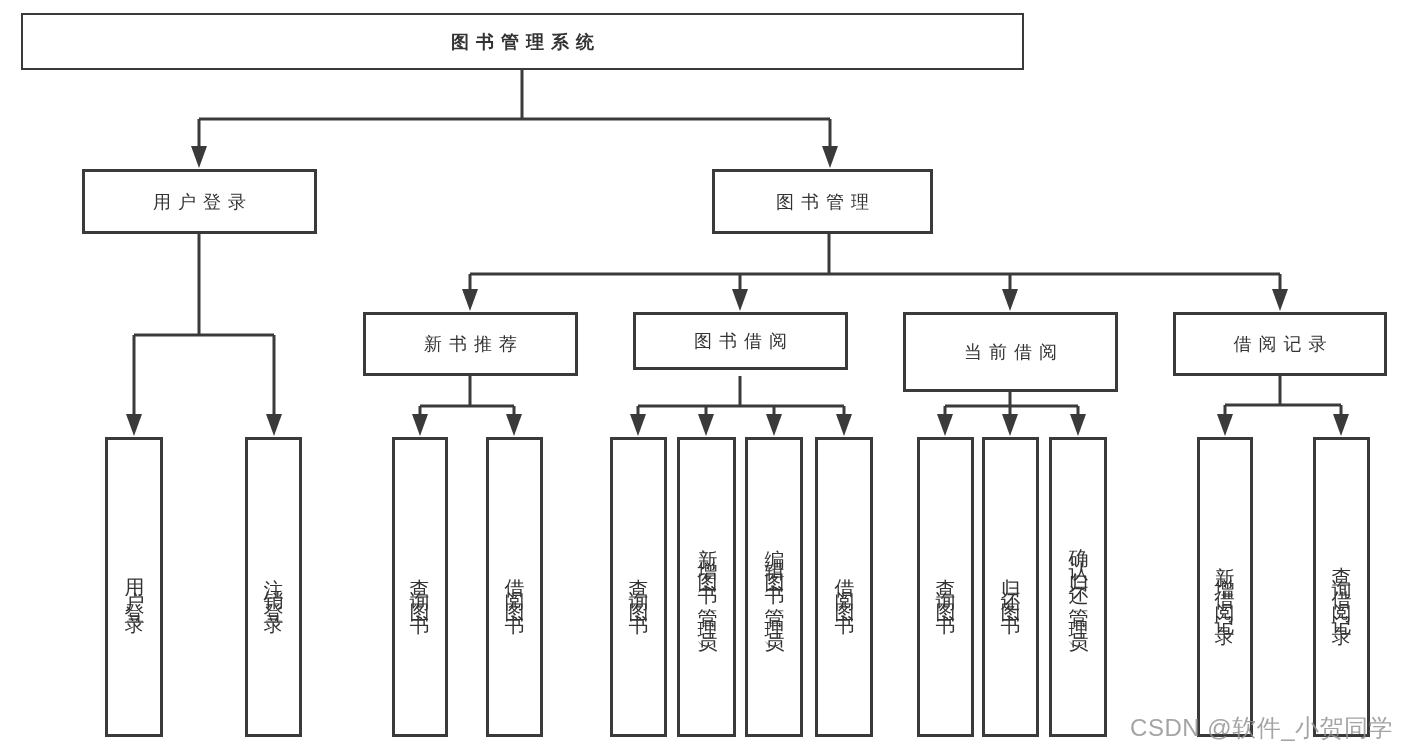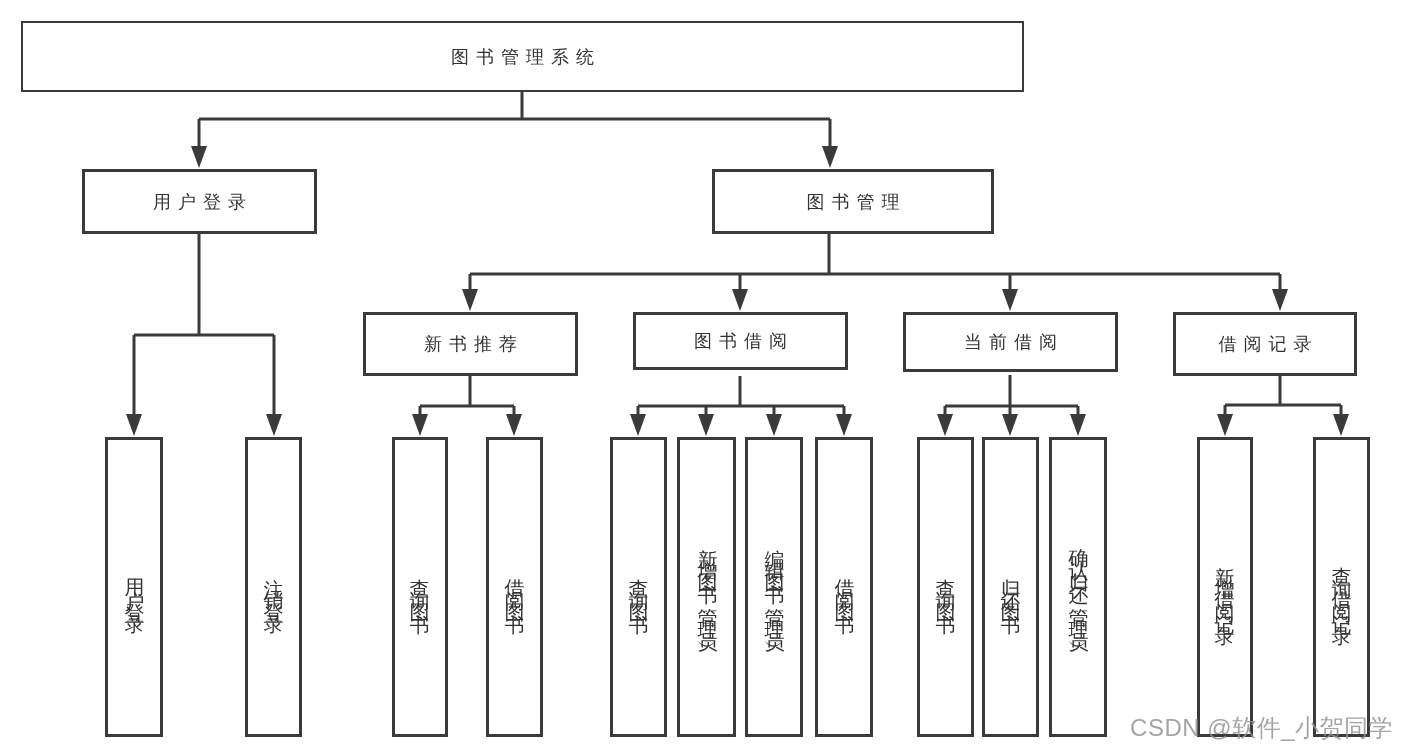--- a/index.html
+++ b/index.html
@@ -100,29 +100,29 @@
     <polygon points="706,436 698,414 714,414"></polygon>
     <polygon points="774,436 766,414 782,414"></polygon>
     <polygon points="844,436 836,414 852,414"></polygon>
     <polygon points="945,436 937,414 953,414"></polygon>
     <polygon points="1010,436 1002,414 1018,414"></polygon>
     <polygon points="1078,436 1070,414 1086,414"></polygon>
     <polygon points="1225,436 1217,414 1233,414"></polygon>
     <polygon points="1341,436 1333,414 1349,414"></polygon>
   </svg>
 
-  <div class="box root" style="left:21px; top:21px; width:1003px; height:71px;">图书管理系统</div>
+  <div class="box root" style="left:21px; top:13px; width:1003px; height:57px;font-weight:bold;">图书管理系统</div>
 
   <div class="box" style="left:82px; top:169px; width:235px; height:65px;">用户登录</div>
-  <div class="box" style="left:712px; top:169px; width:282px; height:65px;">图书管理</div>
+  <div class="box" style="left:712px; top:169px; width:221px; height:65px;">图书管理</div>
 
   <div class="box" style="left:363px; top:312px; width:215px; height:64px;">新书推荐</div>
   <div class="box" style="left:633px; top:312px; width:215px; height:58px;">图书借阅</div>
-  <div class="box" style="left:903px; top:312px; width:215px; height:60px;">当前借阅</div>
-  <div class="box" style="left:1173px; top:312px; width:184px; height:64px;">借阅记录</div>
+  <div class="box" style="left:903px; top:312px; width:215px; height:80px;">当前借阅</div>
+  <div class="box" style="left:1173px; top:312px; width:214px; height:64px;">借阅记录</div>
 
   <div class="leaf" style="left:105px; width:58px;">用户登录</div>
   <div class="leaf" style="left:245px; width:57px;">注销登录</div>
 
   <div class="leaf" style="left:392px; width:56px;">查询图书</div>
   <div class="leaf" style="left:486px; width:57px;">借阅图书</div>
 
   <div class="leaf" style="left:610px; width:57px;">查询图书</div>
   <div class="leaf" style="left:677px; width:59px;">新增图书（管理员）</div>
   <div class="leaf" style="left:745px; width:58px;">编辑图书（管理员）</div>

